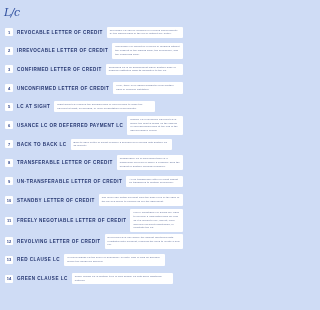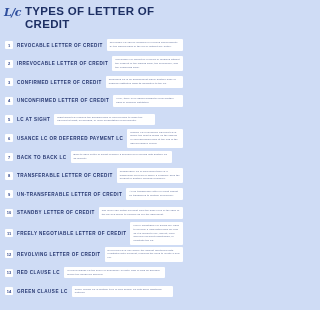--- a/index.html
+++ b/index.html
@@ -20,21 +20,20 @@
   }
   .logo{
     font-family:"DejaVu Serif", serif;
     font-size:11px;
     font-style:italic;
     color:#2f4f9e;
     line-height:1;
     padding-top:2px;
     letter-spacing:-0.5px;
     white-space:nowrap;
-    font-weight:bold;
   }
   .title{
     font-size:11.5px;
     font-weight:bold;
     color:#1d2f63;
     line-height:1.12;
     letter-spacing:0.3px;
     text-transform:uppercase;
   }
 
@@ -85,21 +84,20 @@
   }
   .row.wide .desc{max-width:66px;}
 </style>
 </head>
 <body>
 
 <div class="sheet">
 
   <div class="header">
     <div class="logo">L/c</div>
-    <div class="title">TYPES OF LETTER OF CREDIT</div>
   </div>
 
   <div class="rows">
 
     <div class="row">
       <div class="num">1</div>
       <div class="rtitle">REVOCABLE LETTER OF CREDIT</div>
       <div class="desc">Revocable LC can be modified or revoked independently by the issuing bank or the buyer without any notice.</div>
     </div>
 

